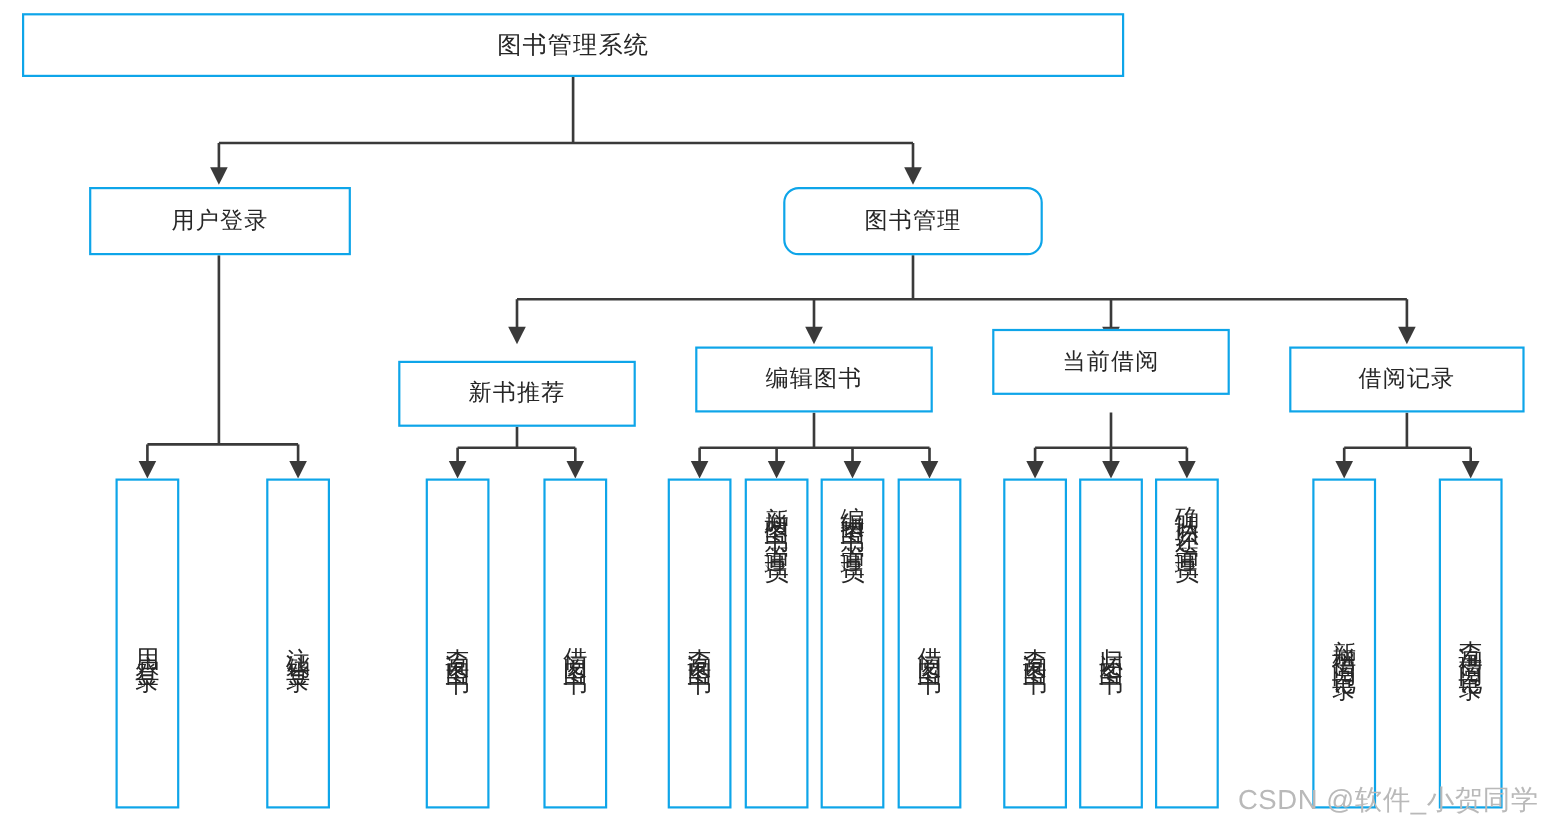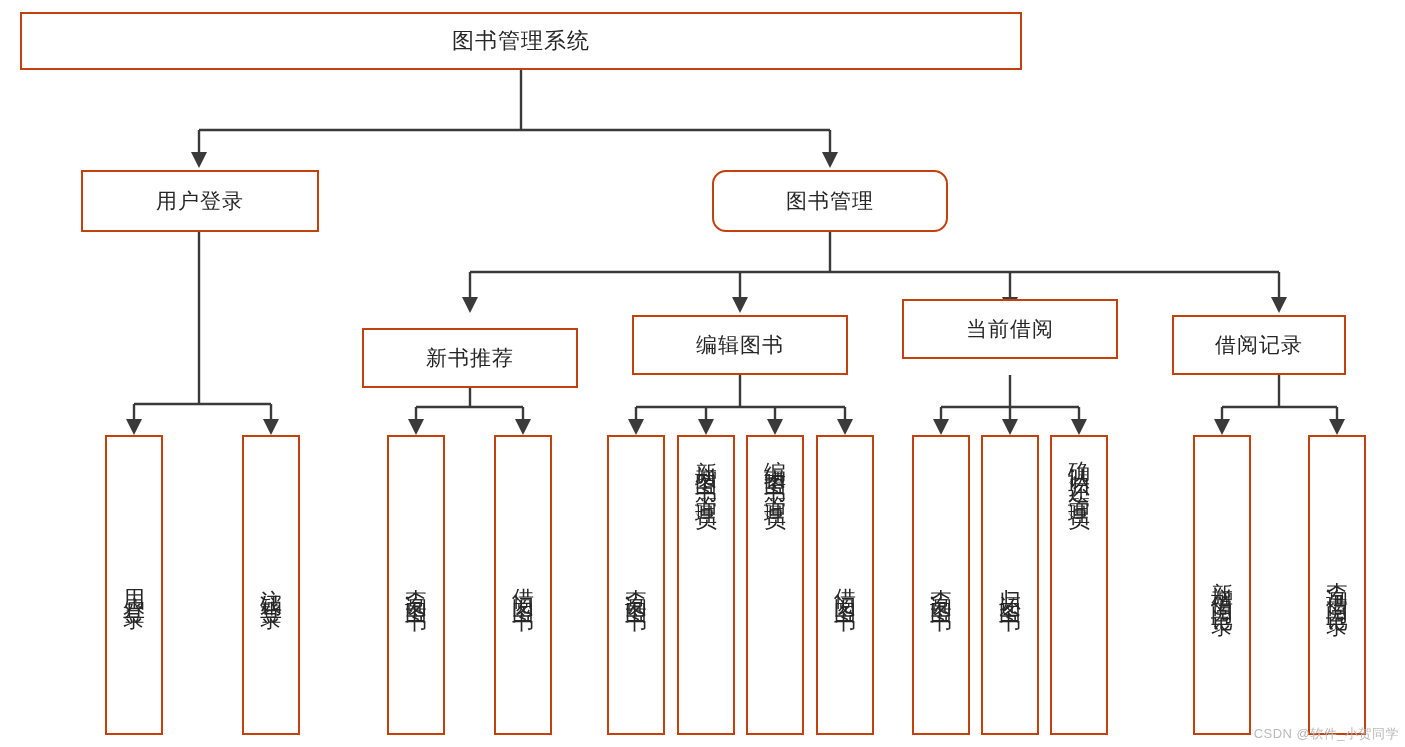--- a/index.html
+++ b/index.html
@@ -10,21 +10,21 @@
   #canvas{
     position:relative;
     width:1405px;
     height:747px;
     background:#ffffff;
     overflow:hidden;
   }
   .node{
     position:absolute;
     box-sizing:border-box;
-    border:2px solid #c2410c;
+    border:2px solid #0ea5e9;
     background:#ffffff;
     display:flex;
     align-items:center;
     justify-content:center;
     color:#262626;
   }
   .node .label{
     display:block;
     line-height:1.18;
     letter-spacing:1px;
@@ -61,21 +61,21 @@
     position:absolute;
     left:0;top:0;
     width:1405px;
     height:747px;
     pointer-events:none;
   }
   .wm{
     position:absolute;
     right:6px;
     bottom:4px;
-    font-size:13px;
+    font-size:25px;
     color:#b9b9b9;
     letter-spacing:0.5px;
     white-space:nowrap;
   }
 </style>
 </head>
 <body>
 
 <div id="canvas">
 
@@ -146,21 +146,21 @@
   </div>
 
   <div class="node h" style="left:632px;top:315px;width:216px;height:60px;">
     <span class="label">编辑图书</span>
   </div>
 
   <div class="node h" style="left:902px;top:299px;width:216px;height:60px;">
     <span class="label">当前借阅</span>
   </div>
 
-  <div class="node h" style="left:1172px;top:315px;width:174px;height:60px;">
+  <div class="node h" style="left:1172px;top:315px;width:214px;height:60px;">
     <span class="label">借阅记录</span>
   </div>
 
   <div class="node v" style="left:105px;top:435px;width:58px;height:300px;">
     <span class="label">用户登录</span>
   </div>
 
   <div class="node v" style="left:242px;top:435px;width:58px;height:300px;">
     <span class="label">注销登录</span>
   </div>

